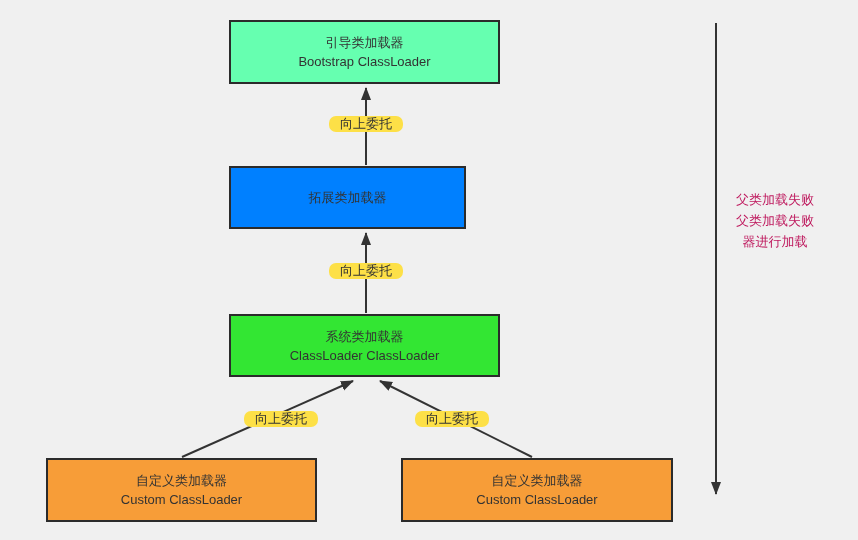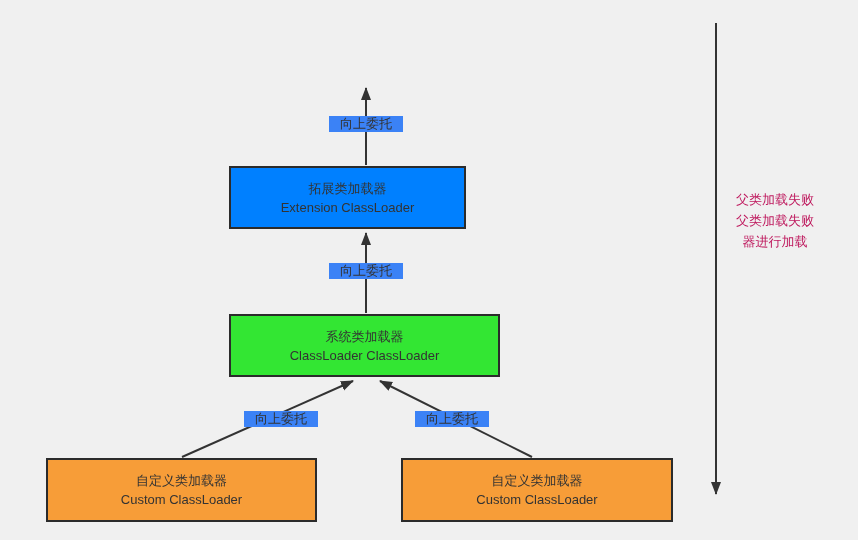--- a/index.html
+++ b/index.html
@@ -34,26 +34,27 @@
 
   .node-bootstrap   { left: 229px; top:  20px; width: 271px; height: 64px; }
   .node-extension   { left: 229px; top: 166px; width: 237px; height: 63px; }
   .node-application { left: 229px; top: 314px; width: 271px; height: 63px; }
   .node-custom-l    { left:  46px; top: 458px; width: 271px; height: 64px; }
   .node-custom-r    { left: 401px; top: 458px; width: 272px; height: 64px; }
 
   .edge-label {
     position: absolute;
     transform: translate(-50%, -50%);
-    background: #3b82f6;
+    background: #fde047;
     color: #333333;
     font-size: 13px;
     line-height: 16px;
     padding: 0 11px;
     white-space: nowrap;
+    border-radius: 7px;
   }
   .edge-label-1 { left: 366px; top: 124px; }
   .edge-label-2 { left: 366px; top: 271px; }
   .edge-label-3 { left: 281px; top: 419px; }
   .edge-label-4 { left: 452px; top: 419px; }
 
   .side-note {
     position: absolute;
     left: 731px; top: 189px;
     width: 88px;
@@ -74,24 +75,27 @@
         <path d="M0,0 L13,5 L0,10 Z" fill="#333333"></path>
       </marker>
     </defs>
     <path d="M366,165 L366,88" stroke="#333333" stroke-width="2" fill="none" marker-end="url(#arrowhead)"></path>
     <path d="M366,313 L366,233" stroke="#333333" stroke-width="2" fill="none" marker-end="url(#arrowhead)"></path>
     <path d="M182,457 L353,381" stroke="#333333" stroke-width="2" fill="none" marker-end="url(#arrowhead)"></path>
     <path d="M532,457 L380,381" stroke="#333333" stroke-width="2" fill="none" marker-end="url(#arrowhead)"></path>
     <path d="M716,23 L716,494" stroke="#333333" stroke-width="2" fill="none" marker-end="url(#arrowhead)"></path>
   </svg>
 
+  <div class="node node-bootstrap" style="background-color: rgb(102, 255, 176);">
+    <div>引导类加载器</div>
+    <div>Bootstrap ClassLoader</div>
+  </div>
 
   <div class="node node-extension" style="background-color: rgb(0, 128, 255);">
     <div>拓展类加载器</div>
-    <div>Extension ClassLoader</div>
   </div>
 
   <div class="node node-application" style="background-color: rgb(51, 230, 51);">
     <div>系统类加载器</div>
     <div>ClassLoader ClassLoader</div>
   </div>
 
   <div class="node node-custom-l" style="background-color: rgb(247, 157, 56);">
     <div>自定义类加载器</div>
     <div>Custom ClassLoader</div>

